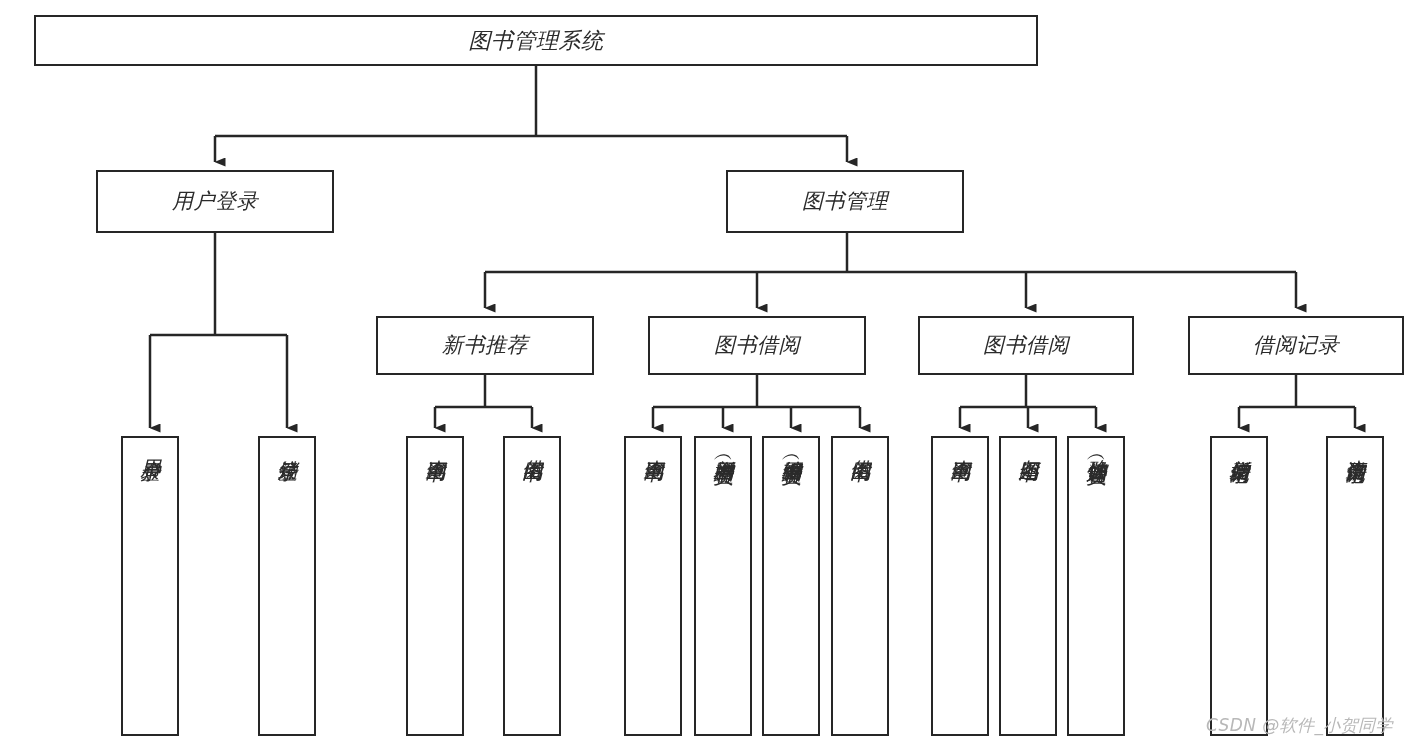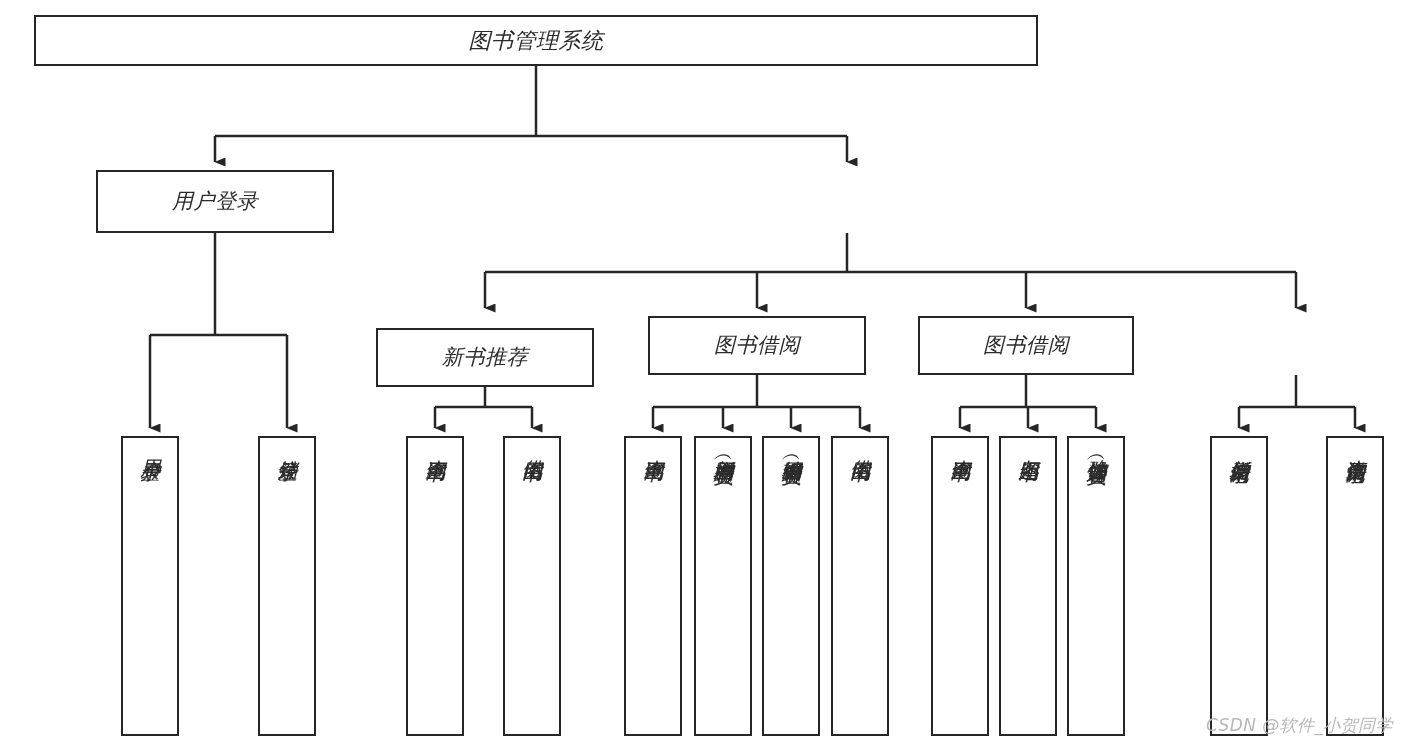--- a/index.html
+++ b/index.html
@@ -127,30 +127,36 @@
     </g>
   </svg>
 
   <div class="node root" style="left:18px; top:15px; width:1004px; height:51px;">
     <span class="label">图书管理系统</span>
   </div>
 
   <div class="node" style="left:80px; top:170px; width:238px; height:63px;">
     <span class="label">用户登录</span>
   </div>
-
-  <div class="node" style="left:360px; top:316px; width:218px; height:59px;margin-top:12px;">
+  <div class="node" style="left:710px; top:170px; width:238px; height:63px;">
+    <span class="label">图书管理</span>
+  </div>
+
+  <div class="node" style="left:360px; top:316px; width:218px; height:59px;">
     <span class="label">新书推荐</span>
   </div>
   <div class="node" style="left:632px; top:316px; width:218px; height:59px;">
     <span class="label">图书借阅</span>
   </div>
   <div class="node" style="left:902px; top:316px; width:216px; height:59px;">
     <span class="label">图书借阅</span>
   </div>
+  <div class="node" style="left:1172px; top:316px; width:216px; height:59px;">
+    <span class="label">借阅记录</span>
+  </div>
 
   <div class="node leaf" style="left:105px; top:436px; width:58px; height:300px;">
     <span class="label">用户登录</span>
   </div>
   <div class="node leaf" style="left:242px; top:436px; width:58px; height:300px;">
     <span class="label">注销登录</span>
   </div>
 
   <div class="node leaf" style="left:390px; top:436px; width:58px; height:300px;">
     <span class="label">查询图书</span>

